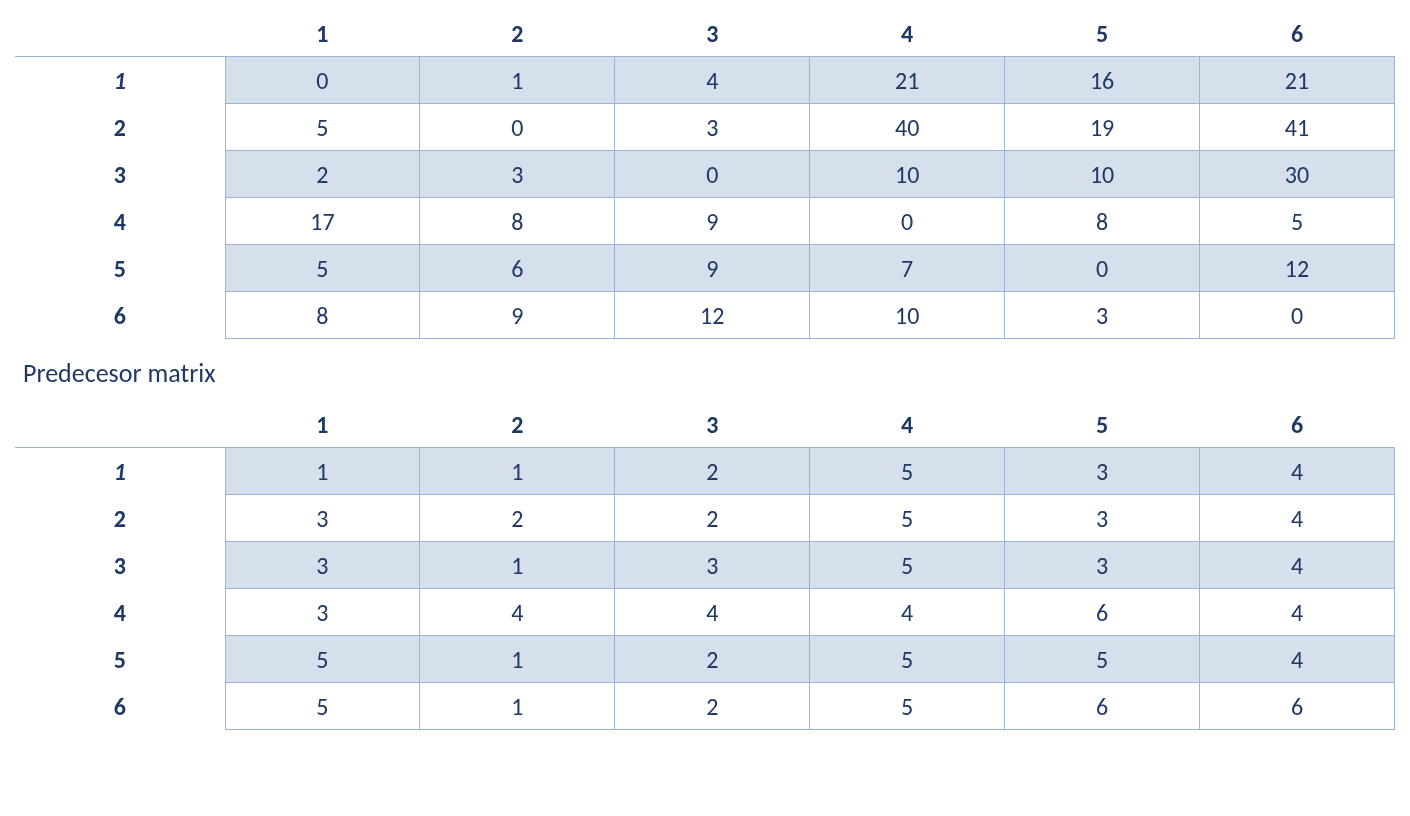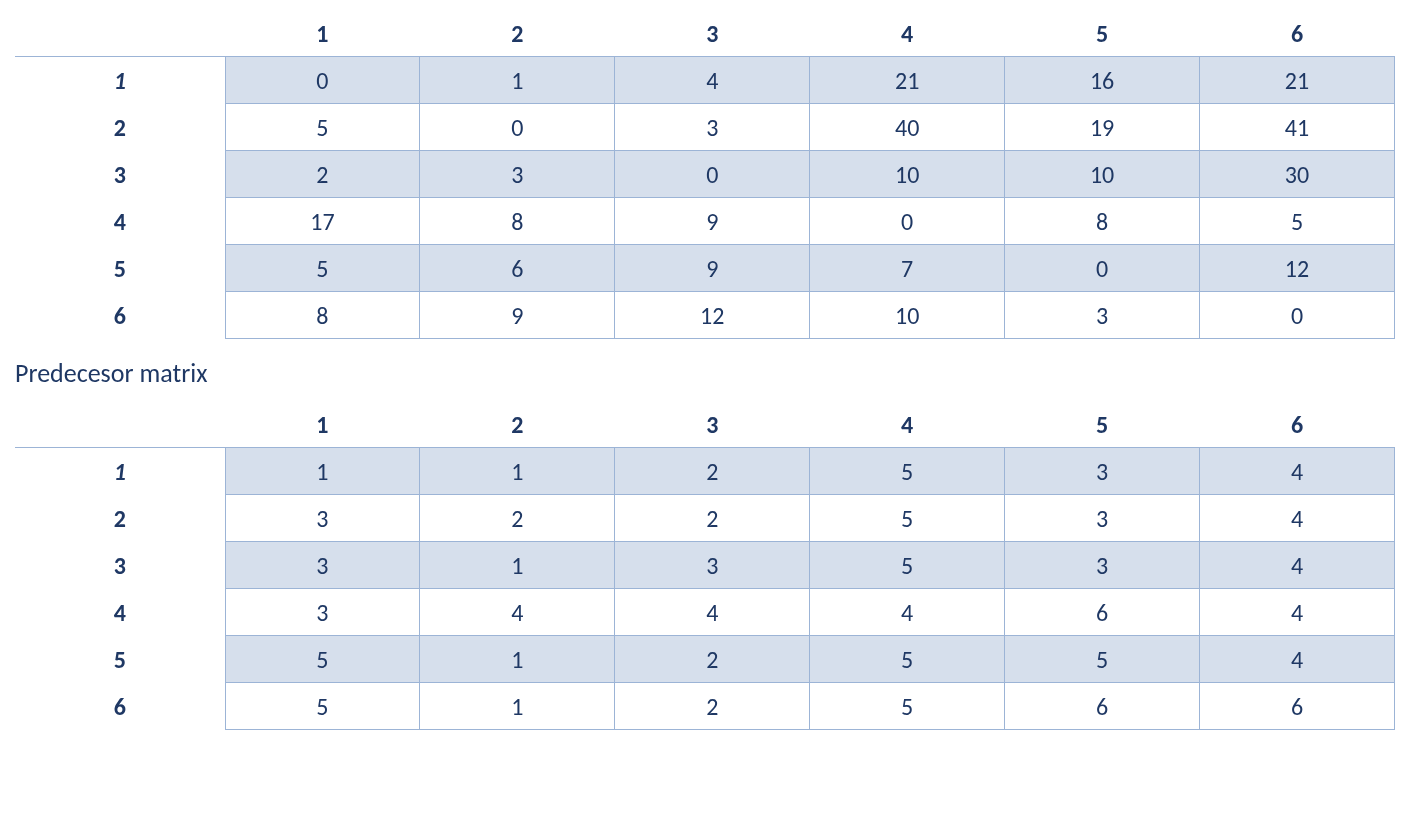--- a/index.html
+++ b/index.html
@@ -8,21 +8,21 @@
     font-family: "Gill Sans", "Gill Sans MT", Calibri, "Trebuchet MS", sans-serif;
     font-size: 24px;
     color: #1F3864;
     background: #ffffff;
     width: 1410px;
     box-sizing: border-box;
   }
   .section-title {
     font-size: 26px;
     color: #1F3864;
-    margin: 18px 0 12px 0;
+    margin: 18px 0 12px 8px;
     font-weight: 400;
   }
   table {
     border-collapse: collapse;
     width: 100%;
     table-layout: fixed;
   }
   col.rowhead { width: 210px; }
   col.datacol { width: auto; }
   th, td {

